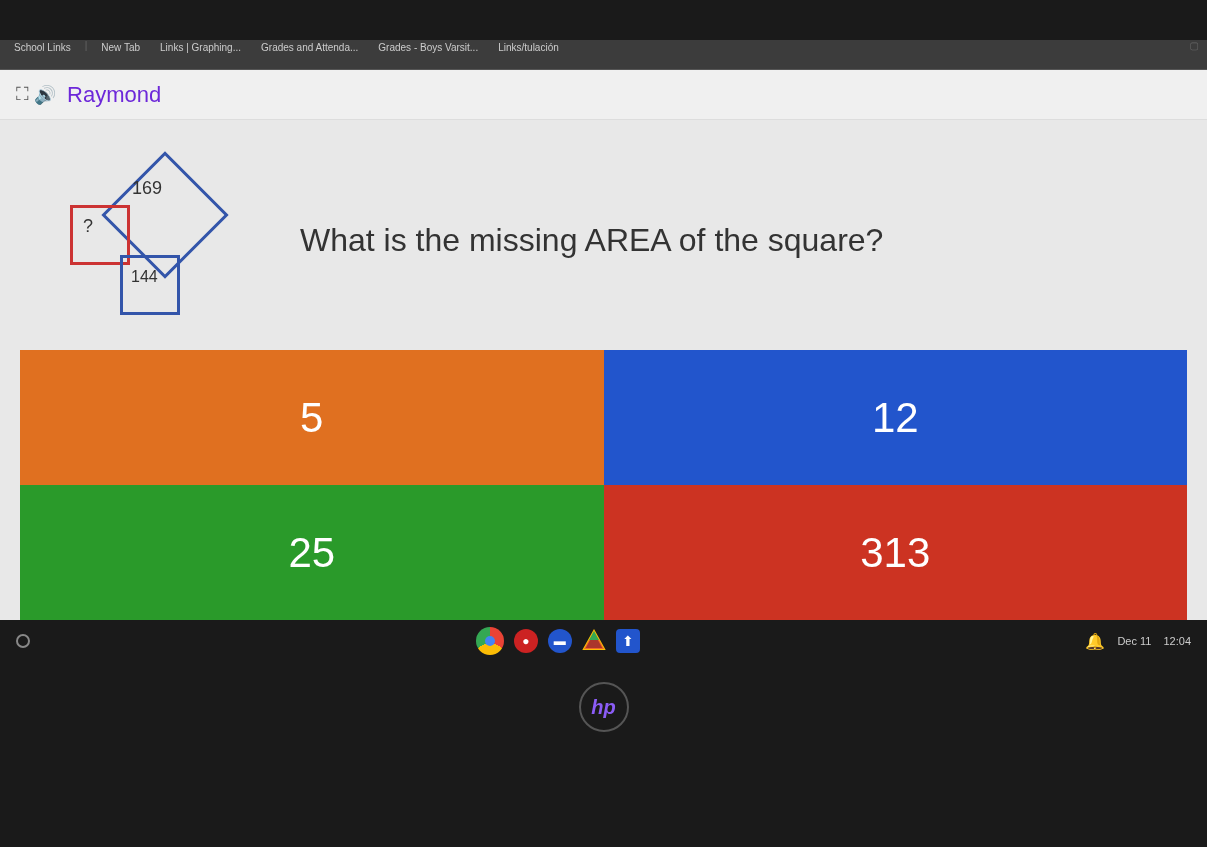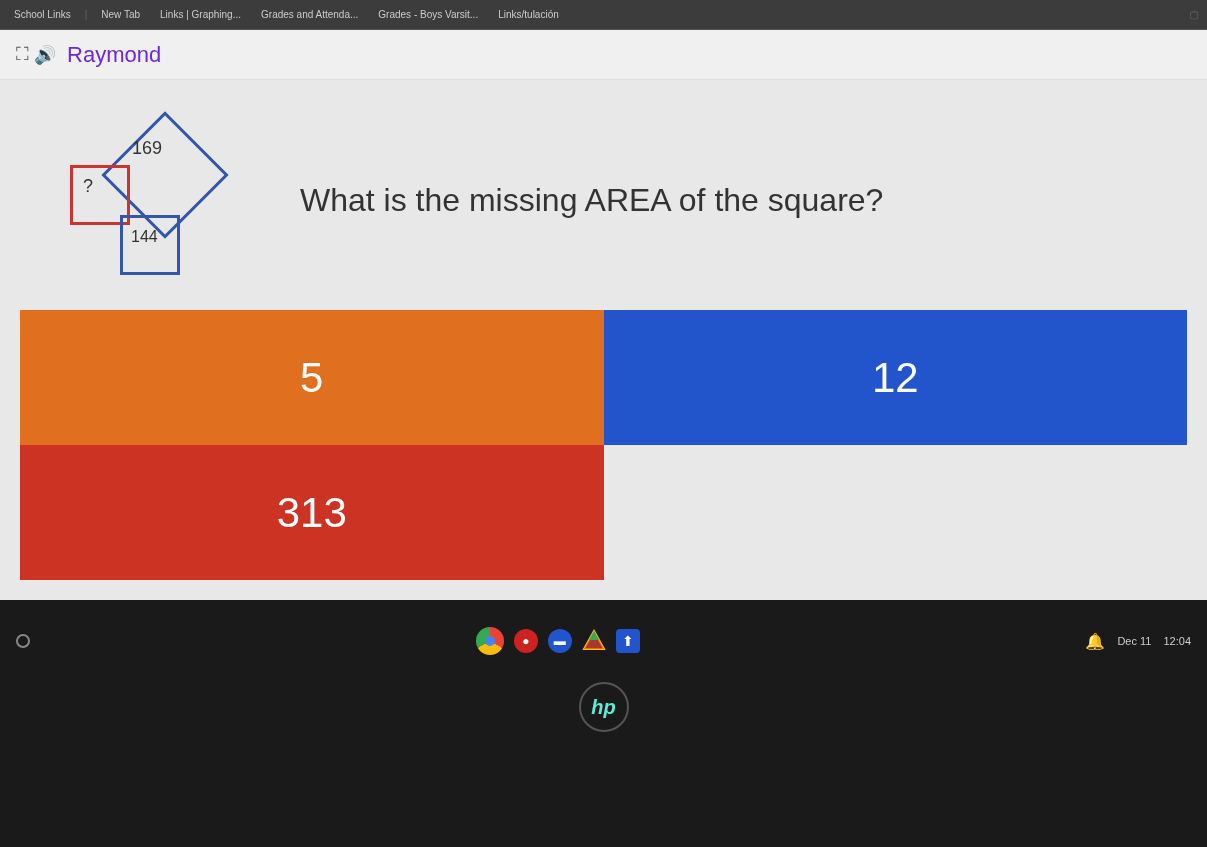--- a/index.html
+++ b/index.html
@@ -11,26 +11,26 @@
       font-family: Arial, sans-serif;
       overflow: hidden;
       position: relative;
     }
 
     .tab-bar {
       width: 100%;
       background: #3c3c3c;
       height: 30px;
       display: flex;
-      align-items: center;
       padding: 0 8px;
       gap: 8px;
       font-size: 10px;
       color: #ccc;
       border-bottom: 1px solid #555;
+      margin-top: 40px;
     }
 
     .tab-item {
       padding: 2px 6px;
       cursor: pointer;
       white-space: nowrap;
       overflow: hidden;
       text-overflow: ellipsis;
       max-width: 130px;
     }
@@ -339,20 +339,23 @@
     <div class="question-text">What is the missing AREA of the square?</div>
   </div>
 
   <div class="answer-grid">
     <button class="answer-btn answer-btn-orange">
       <span>5</span>
     </button>
     <button class="answer-btn answer-btn-blue">
       <span>12</span>
     </button>
+    <button class="answer-btn answer-btn-green">
+      <span>25</span>
+    </button>
     <button class="answer-btn answer-btn-red">
       <span>313</span>
     </button>
   </div>
 
 </div>
 
 <div class="taskbar">
   <div class="taskbar-left">
     <div class="taskbar-circle"></div>
@@ -383,15 +386,15 @@
   </div>
   <div class="taskbar-right">
     <span style="font-size:16px;">🔔</span>
     <span>Dec 11</span>
     <span>12:04</span>
   </div>
 </div>
 
 <div class="laptop-bottom">
   <div class="hp-logo">
-    <span style="font-style:italic;font-weight:bold;color:#5eead4;font-size:20px;">hp</span>
+    <span style="font-style:italic;font-weight:bold;color:#8b5cf6;font-size:20px;">hp</span>
   </div>
 </div>
 
 </body></html>

